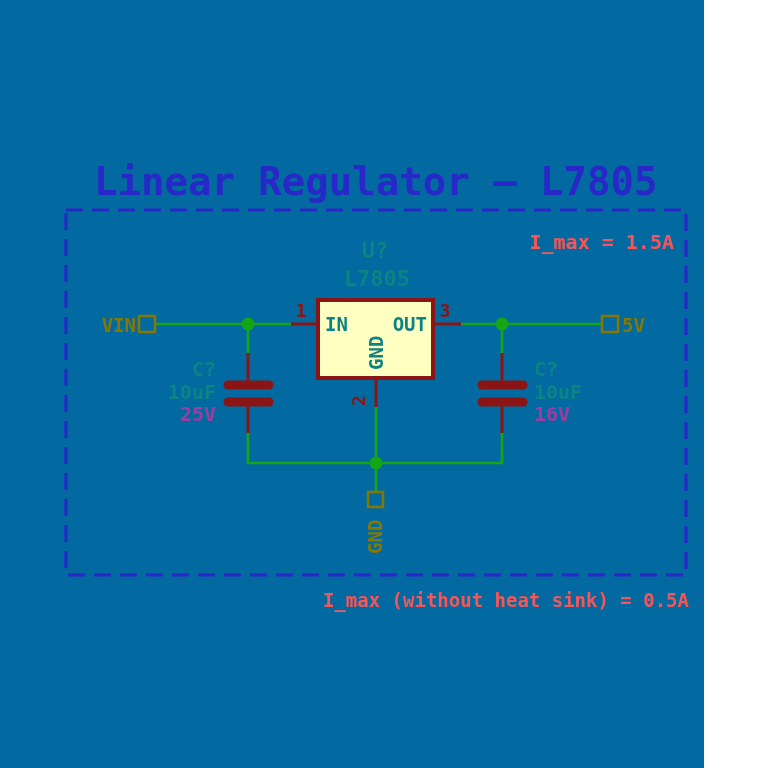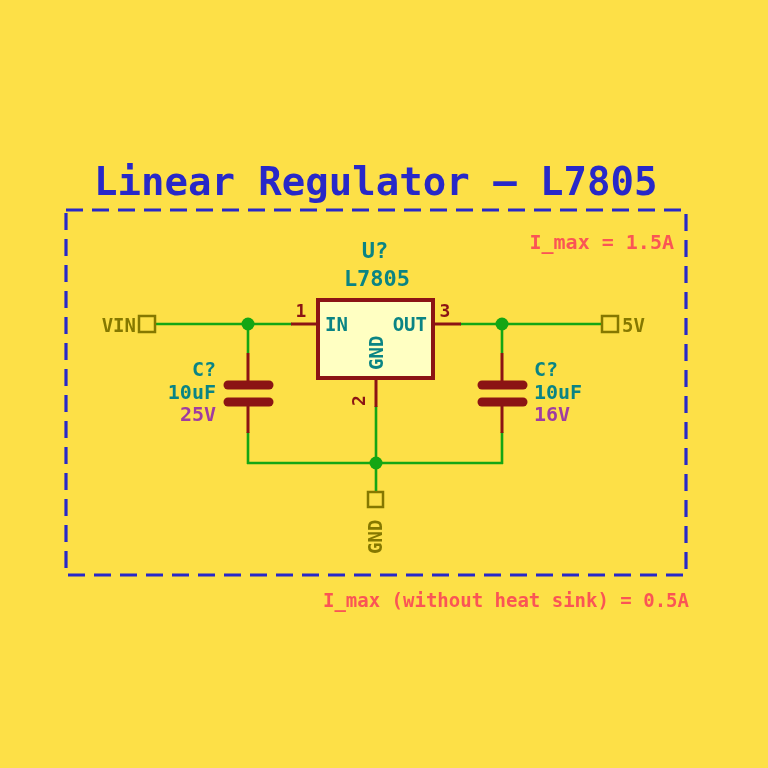--- a/index.html
+++ b/index.html
@@ -2,23 +2,23 @@
 <html><head>
 <meta charset="utf-8">
 <style>
   html, body {
     margin: 0;
     padding: 0;
     background: #ffffff;
   }
   .canvas {
     position: relative;
-    width: 768px;
+    width: 704px;
     height: 768px;
-    background: #fde047;
+    background: #0369a1;
     overflow: hidden;
   }
   svg text {
     font-family: "DejaVu Sans Mono", monospace;
     font-weight: bold;
   }
   .t-title   { fill: #2828C8; font-size: 39px; }
   .t-note    { fill: #FA5555; font-size: 20px; }
   .t-note-sm { fill: #FA5555; font-size: 19px; }
   .t-teal    { fill: #0A8484; }

